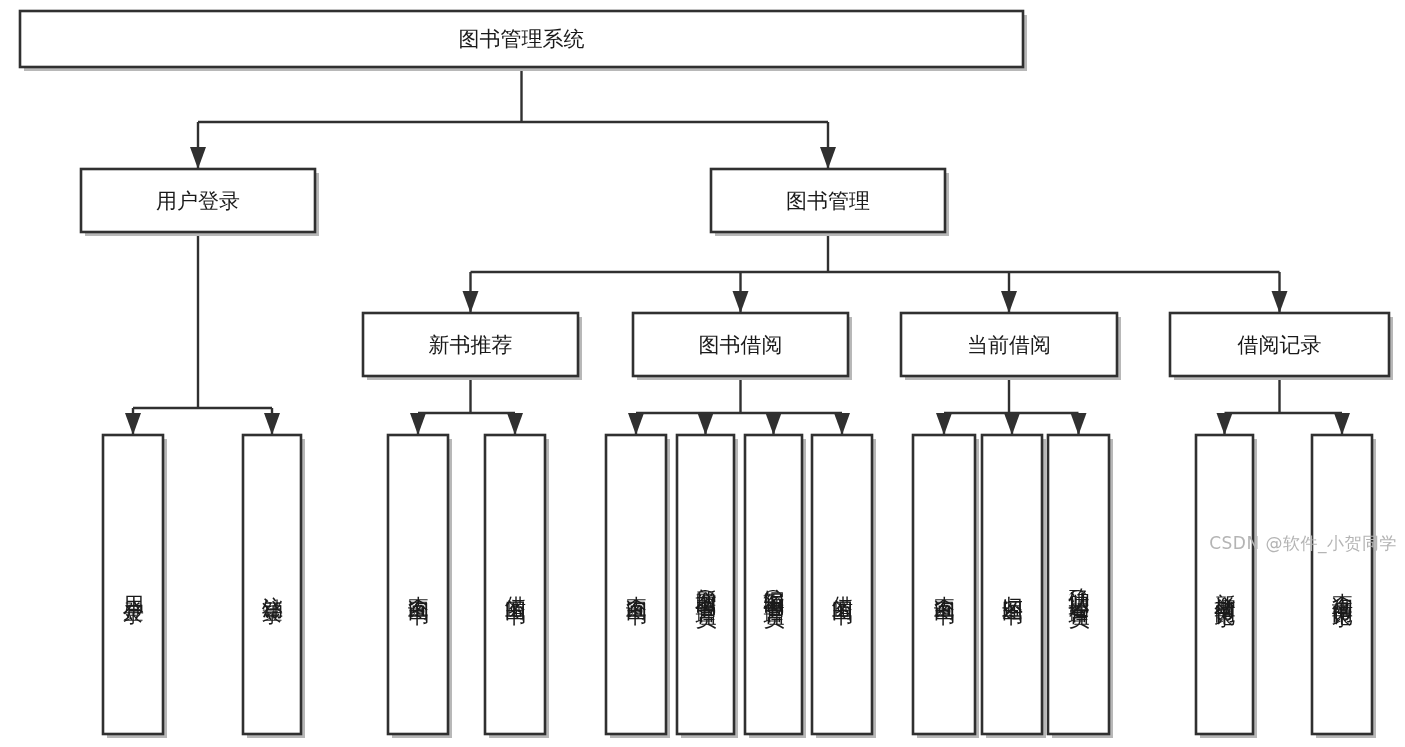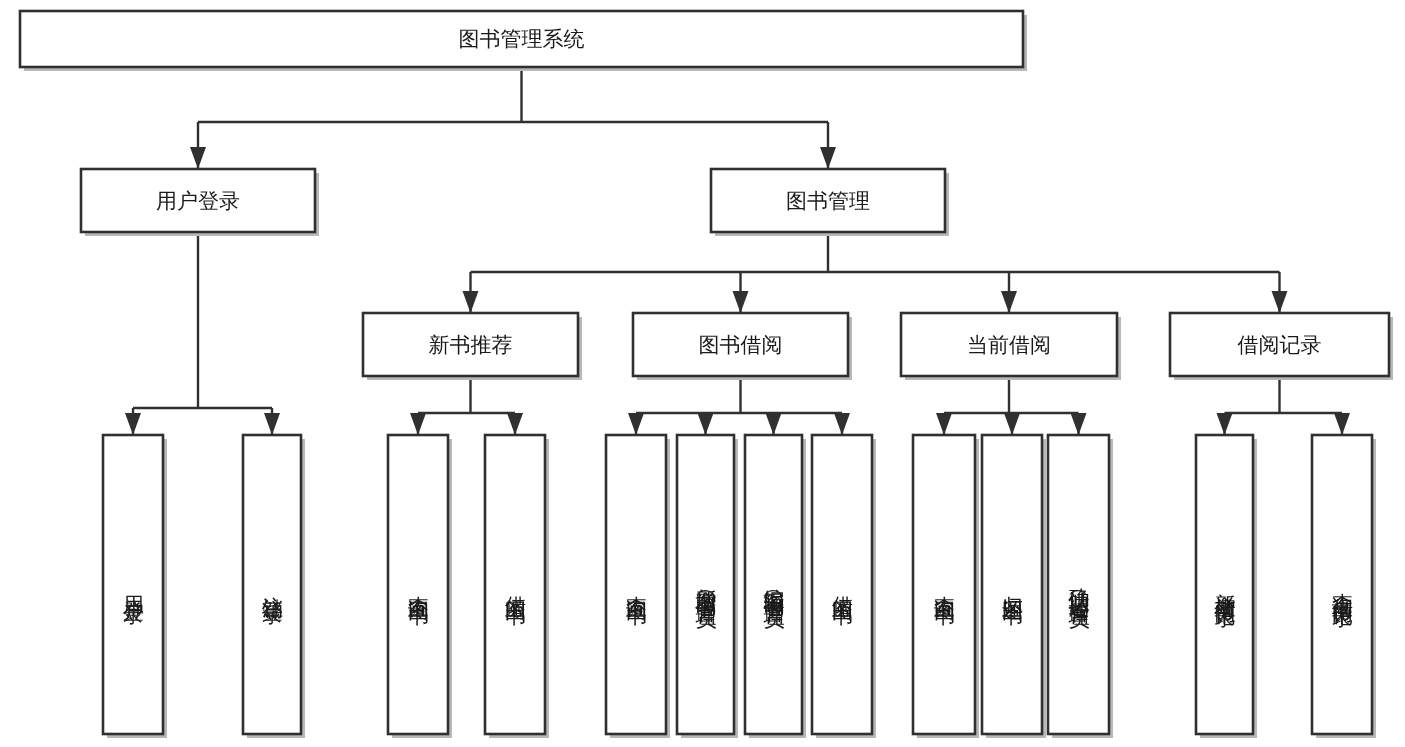--- a/index.html
+++ b/index.html
@@ -202,14 +202,15 @@
       <div class="leaf-label" style="left: 677px; top: 441px; width: 57px; height: 287px;">新增图书（管理员）</div>
       <div class="leaf-label" style="left: 745px; top: 441px; width: 57px; height: 287px;">编辑图书（管理员）</div>
       <div class="leaf-label" style="left: 812px; top: 441px; width: 60px; height: 287px;">借阅图书</div>
       <div class="leaf-label" style="left: 913px; top: 441px; width: 62px; height: 287px;">查询图书</div>
       <div class="leaf-label" style="left: 982px; top: 441px; width: 60px; height: 287px;">归还图书</div>
       <div class="leaf-label" style="left: 1048px; top: 441px; width: 61px; height: 287px;">确认归还（管理员）</div>
       <div class="leaf-label" style="left: 1196px; top: 441px; width: 57px; height: 287px;">新增借阅记录</div>
       <div class="leaf-label" style="left: 1312px; top: 441px; width: 60px; height: 287px;">查询借阅记录</div>
     </div>
 
+  <div id="watermark">CSDN @软件_小贺同学</div>
 
 </div>
 
 </body></html>

